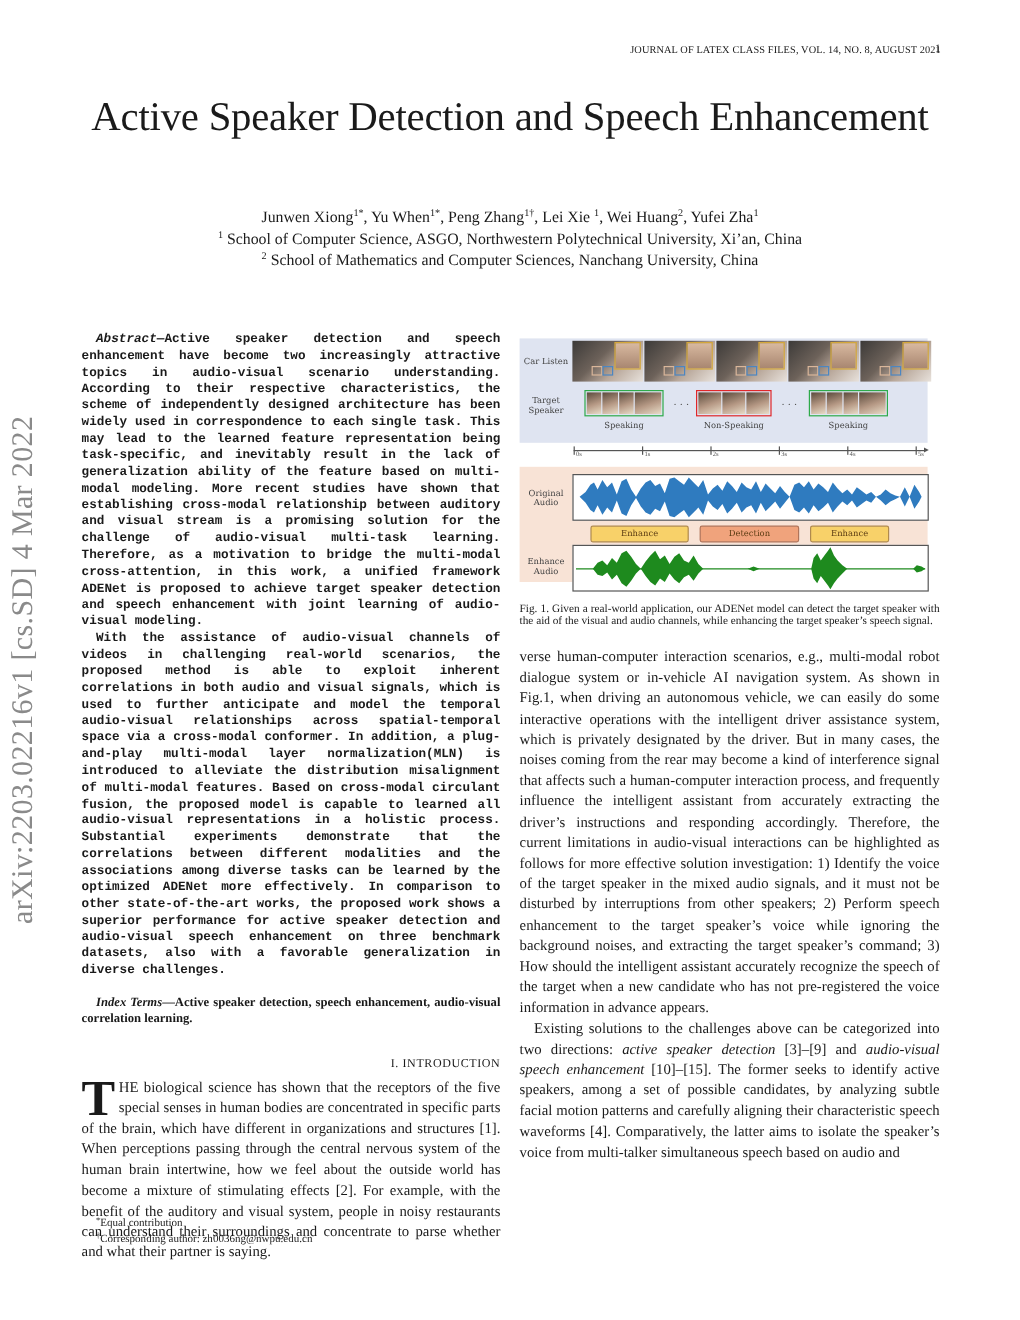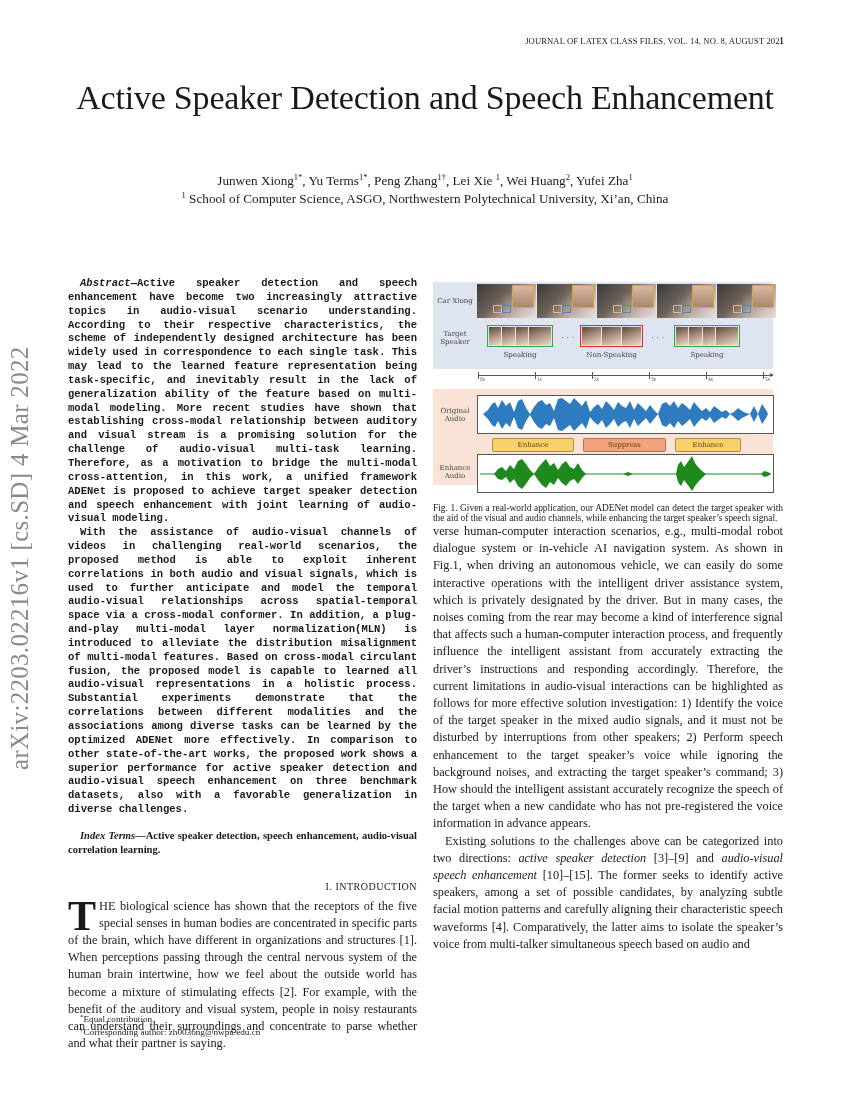--- a/index.html
+++ b/index.html
@@ -47,44 +47,45 @@
   .dots { position: absolute; top: 55px; font-size: 9px; color: #555; }
   .timeline { position: absolute; left: 45px; top: 98px; width: 292px; height: 1px; background: #555; }
   .tick { position: absolute; top: -3px; width: 1px; height: 7px; background: #555; }
   .tick-label { position: absolute; top: 1px; font-size: 5.5px; color: #555; }
   .arrow { position: absolute; right: -4px; top: -2px; width: 0; height: 0; border-left: 4px solid #555; border-top: 2.5px solid transparent; border-bottom: 2.5px solid transparent; }
   .wave-box { position: absolute; left: 44px; width: 297px; background: #fff; border: 1px solid #555; box-sizing: border-box; }
   .pill { position: absolute; top: 161px; height: 12px; border: 1px solid #b08a4e; border-radius: 2px; font-size: 7px; line-height: 12px; text-align: center; color: #5a3b12; font-family: "DejaVu Serif", serif; }
   .pill.enh { background: #f8d169; }
   .pill.sup { background: #f0a37c; border-color: #b0745a; }
   .caption { font-size: 9.4px; line-height: 10px; text-align: justify; margin-top: 8px; }
-  .right-body { }
+  .right-body { margin-top: 16px; }
 </style>
 </head>
 <body>
 
 <div class="header">
   <span>JOURNAL OF LATEX CLASS FILES, VOL. 14, NO. 8, AUGUST 2021</span>
   <span class="page-no">1</span>
 </div>
 
 <div class="title">
   <div>Active Speaker Detection and Speech Enhancement</div>
 </div>
 
 <div class="authors">
   <div>
     <span>Junwen Xiong</span><sup>1*</sup>,
-    <span>Yu Terms</span><sup>1*</sup>,
+    <span>Yu When</span><sup>1*</sup>,
     <span>Peng Zhang</span><sup>1†</sup>,
     <span>Lei Xie</span> <sup>1</sup>,
     <span>Wei Huang</span><sup>2</sup>,
     <span>Yufei Zha</span><sup>1</sup>
   </div>
   <div><sup>1</sup> <span>School of Computer Science, ASGO, Northwestern Polytechnical University, Xi’an, China</span></div>
+  <div><sup>2</sup> <span>School of Mathematics and Computer Sciences, Nanchang University, China</span></div>
 </div>
 
 <div class="arxiv">arXiv:2203.02216v1  [cs.SD]  4 Mar 2022</div>
 
 <div class="col-left">
   <div class="abstract">
     <p><em>Abstract</em>—<span>Active speaker detection and speech enhancement have become two increasingly attractive topics in audio-visual scenario understanding. According to their respective characteristics, the scheme of independently designed architecture has been widely used in correspondence to each single task. This may lead to the learned feature representation being task-specific, and inevitably result in the lack of generalization ability of the feature based on multi-modal modeling. More recent studies have shown that establishing cross-modal relationship between auditory and visual stream is a promising solution for the challenge of audio-visual multi-task learning. Therefore, as a motivation to bridge the multi-modal cross-attention, in this work, a unified framework ADENet is proposed to achieve target speaker detection and speech enhancement with joint learning of audio-visual modeling.</span></p>
     <p>With the assistance of audio-visual channels of videos in challenging real-world scenarios, the proposed method is able to exploit inherent correlations in both audio and visual signals, which is used to further anticipate and model the temporal audio-visual relationships across spatial-temporal space via a cross-modal conformer. In addition, a plug-and-play multi-modal layer normalization(MLN) is introduced to alleviate the distribution misalignment of multi-modal features. Based on cross-modal circulant fusion, the proposed model is capable to learned all audio-visual representations in a holistic process. Substantial experiments demonstrate that the correlations between different modalities and the associations among diverse tasks can be learned by the optimized ADENet more effectively. In comparison to other state-of-the-art works, the proposed work shows a superior performance for active speaker detection and audio-visual speech enhancement on three benchmark datasets, also with a favorable generalization in diverse challenges.</p>
   </div>
   <div class="index-terms">
@@ -97,21 +98,21 @@
 </div>
 
 <div class="footnotes">
   <div><sup>*</sup><span>Equal contribution</span></div>
   <div><sup>†</sup><span>Corresponding author: zh0036ng@nwpu.edu.cn</span></div>
 </div>
 
 <div class="col-right">
   <div class="figure">
     <div class="fig-top"></div>
-    <div class="fig-label" style="left:2px; top:20px; width:40px;">Car Xiong</div>
+    <div class="fig-label" style="left:2px; top:20px; width:40px;">Car Listen</div>
     <div class="frame" style="left:44px;">
         <div class="yb"></div>
         <div class="ob"></div>
         <div class="bb"></div>
       </div>
     <div class="frame" style="left:104px;">
         <div class="yb"></div>
         <div class="ob"></div>
         <div class="bb"></div>
       </div>
@@ -178,21 +179,21 @@
     <div class="fig-label" style="left:2px; top:130px; width:40px;">
       <div>Original</div>
       <div>Audio</div>
     </div>
     <div class="wave-box" style="top:118px; height:39px;">
       <svg width="295" height="37" viewBox="0 0 295 37">
         <path fill="#2f7bbf" d="M5,18 L10,14 L14,8 L17,6 L20,12 L24,4 L28,10 L32,6 L36,16 L40,5 L44,3 L48,12 L52,18 L56,11 L60,6 L64,4 L68,9 L72,7 L76,15 L80,3 L84,2 L88,5 L92,8 L96,2 L100,6 L104,10 L108,4 L112,16 L116,11 L120,8 L124,13 L128,5 L132,9 L136,14 L140,6 L144,10 L148,12 L152,5 L156,14 L160,7 L164,11 L168,15 L172,9 L176,14 L180,18 L184,8 L188,6 L192,10 L196,5 L200,12 L204,7 L208,10 L212,14 L216,6 L220,11 L224,15 L228,12 L232,16 L236,10 L240,13 L244,16 L248,14 L252,18 L256,16 L260,12 L264,15 L268,17 L272,18 L276,10 L280,18 L284,8 L288,14 L290,18 L288,22 L284,28 L280,18 L276,26 L272,18 L268,20 L264,22 L260,25 L256,21 L252,18 L248,23 L244,21 L240,24 L236,27 L232,21 L228,25 L224,22 L220,26 L216,31 L212,23 L208,27 L204,30 L200,25 L196,32 L192,27 L188,31 L184,29 L180,18 L176,23 L172,28 L168,22 L164,26 L160,30 L156,23 L152,32 L148,25 L144,27 L140,31 L136,23 L132,28 L128,32 L124,24 L120,29 L116,26 L112,21 L108,33 L104,27 L100,31 L96,35 L92,29 L88,32 L84,35 L80,34 L76,22 L72,30 L68,28 L64,33 L60,31 L56,26 L52,19 L48,25 L44,34 L40,32 L36,21 L32,31 L28,27 L24,33 L20,25 L17,31 L14,29 L10,23 Z"></path>
       </svg>
     </div>
     <div class="pill enh" style="left:59px; width:80px;">Enhance</div>
-    <div class="pill sup" style="left:150px; width:81px;">Suppress</div>
+    <div class="pill sup" style="left:150px; width:81px;">Detection</div>
     <div class="pill enh" style="left:242px; width:64px;">Enhance</div>
 
     <div class="fig-label" style="left:2px; top:187px; width:40px;">
       <div>Enhance</div>
       <div>Audio</div>
     </div>
     <div class="wave-box" style="top:177px; height:39px;">
       <svg width="295" height="37" viewBox="0 0 295 37">
         <line x1="2" y1="19" x2="293" y2="19" stroke="#1e8a1e" stroke-width="1"></line>
         <path fill="#1e8a1e" d="M16,19 L20,14 L24,12 L28,16 L32,10 L36,14 L40,6 L44,4 L48,9 L52,15 L56,19 L60,13 L64,8 L68,4 L72,11 L76,8 L80,15 L84,9 L88,6 L92,12 L96,14 L100,8 L104,15 L108,19 L104,23 L100,29 L96,24 L92,26 L88,31 L84,28 L80,23 L76,30 L72,27 L68,33 L64,30 L60,25 L56,19 L52,23 L48,29 L44,34 L40,31 L36,24 L32,28 L28,22 L24,25 L20,24 Z"></path>

